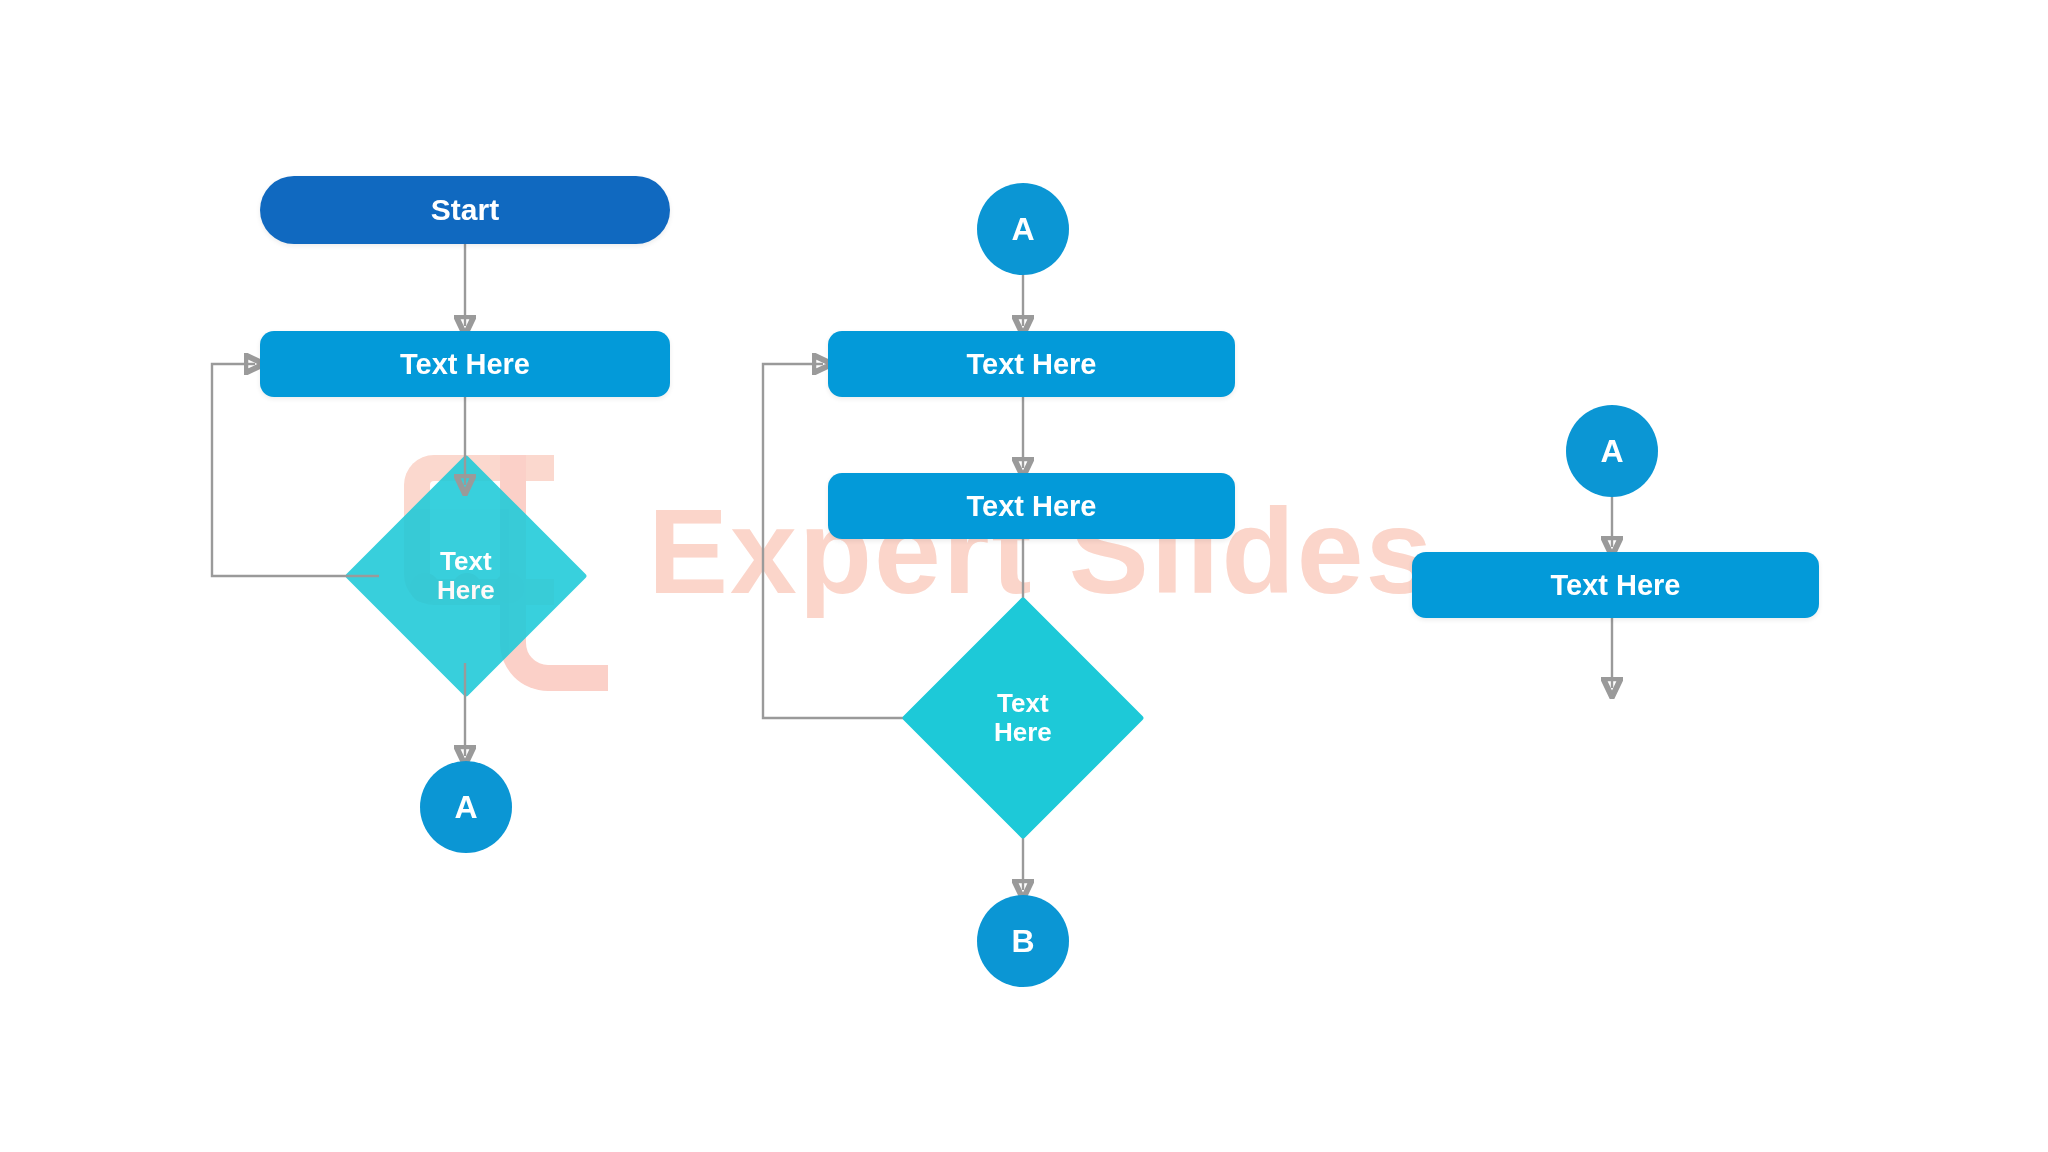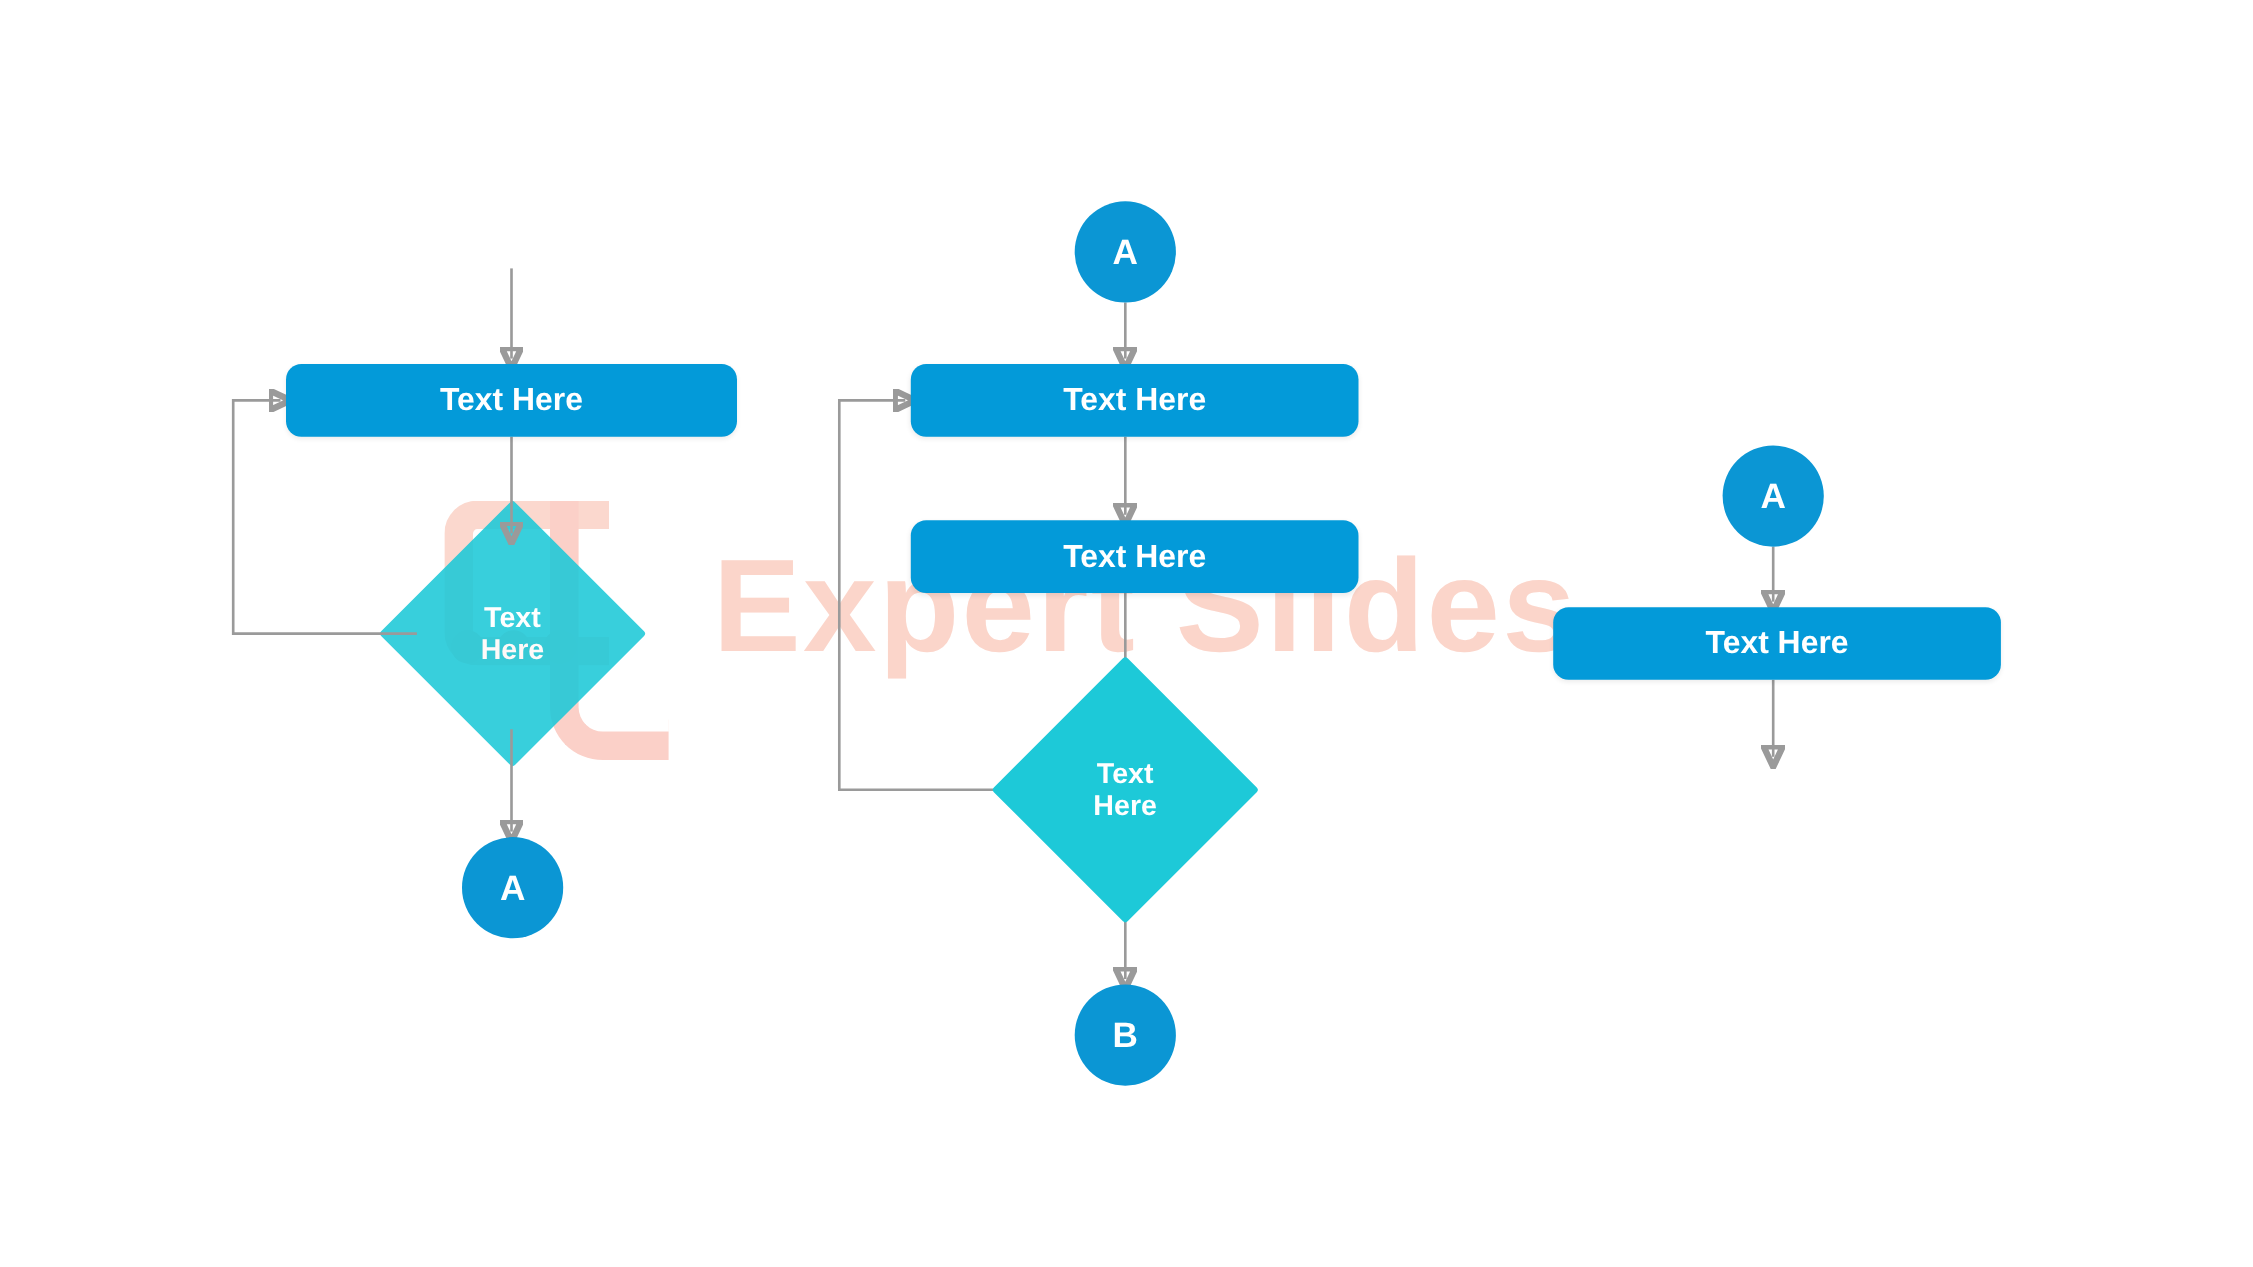--- a/index.html
+++ b/index.html
@@ -160,20 +160,23 @@
     <line x1="1023" y1="275" x2="1023" y2="326" marker-end="url(#ah)"></line>
     <line x1="1023" y1="397" x2="1023" y2="468" marker-end="url(#ah)"></line>
     <line x1="1023" y1="539" x2="1023" y2="627" marker-end="url(#ah)"></line>
     <line x1="1023" y1="805" x2="1023" y2="890" marker-end="url(#ah)"></line>
     <path d="M 936,718 L 763,718 L 763,364 L 823,364" marker-end="url(#ah)"></path>
 
     <line x1="1612" y1="497" x2="1612" y2="547" marker-end="url(#ah)"></line>
     <line x1="1612" y1="618" x2="1612" y2="688" marker-end="url(#ah)"></line>
   </svg>
 
+  <div class="node terminator" style="left:260px;top:176px;width:410px;height:68px;">
+    <span>Start</span>
+  </div>
 
   <div class="node process" style="left:260px;top:331px;width:410px;height:66px;">
     <span>Text Here</span>
   </div>
 
   <div class="node decision overlapped" style="left:380px;top:490px;width:172px;height:172px;">
     <span>Text
 Here</span>
   </div>
 

